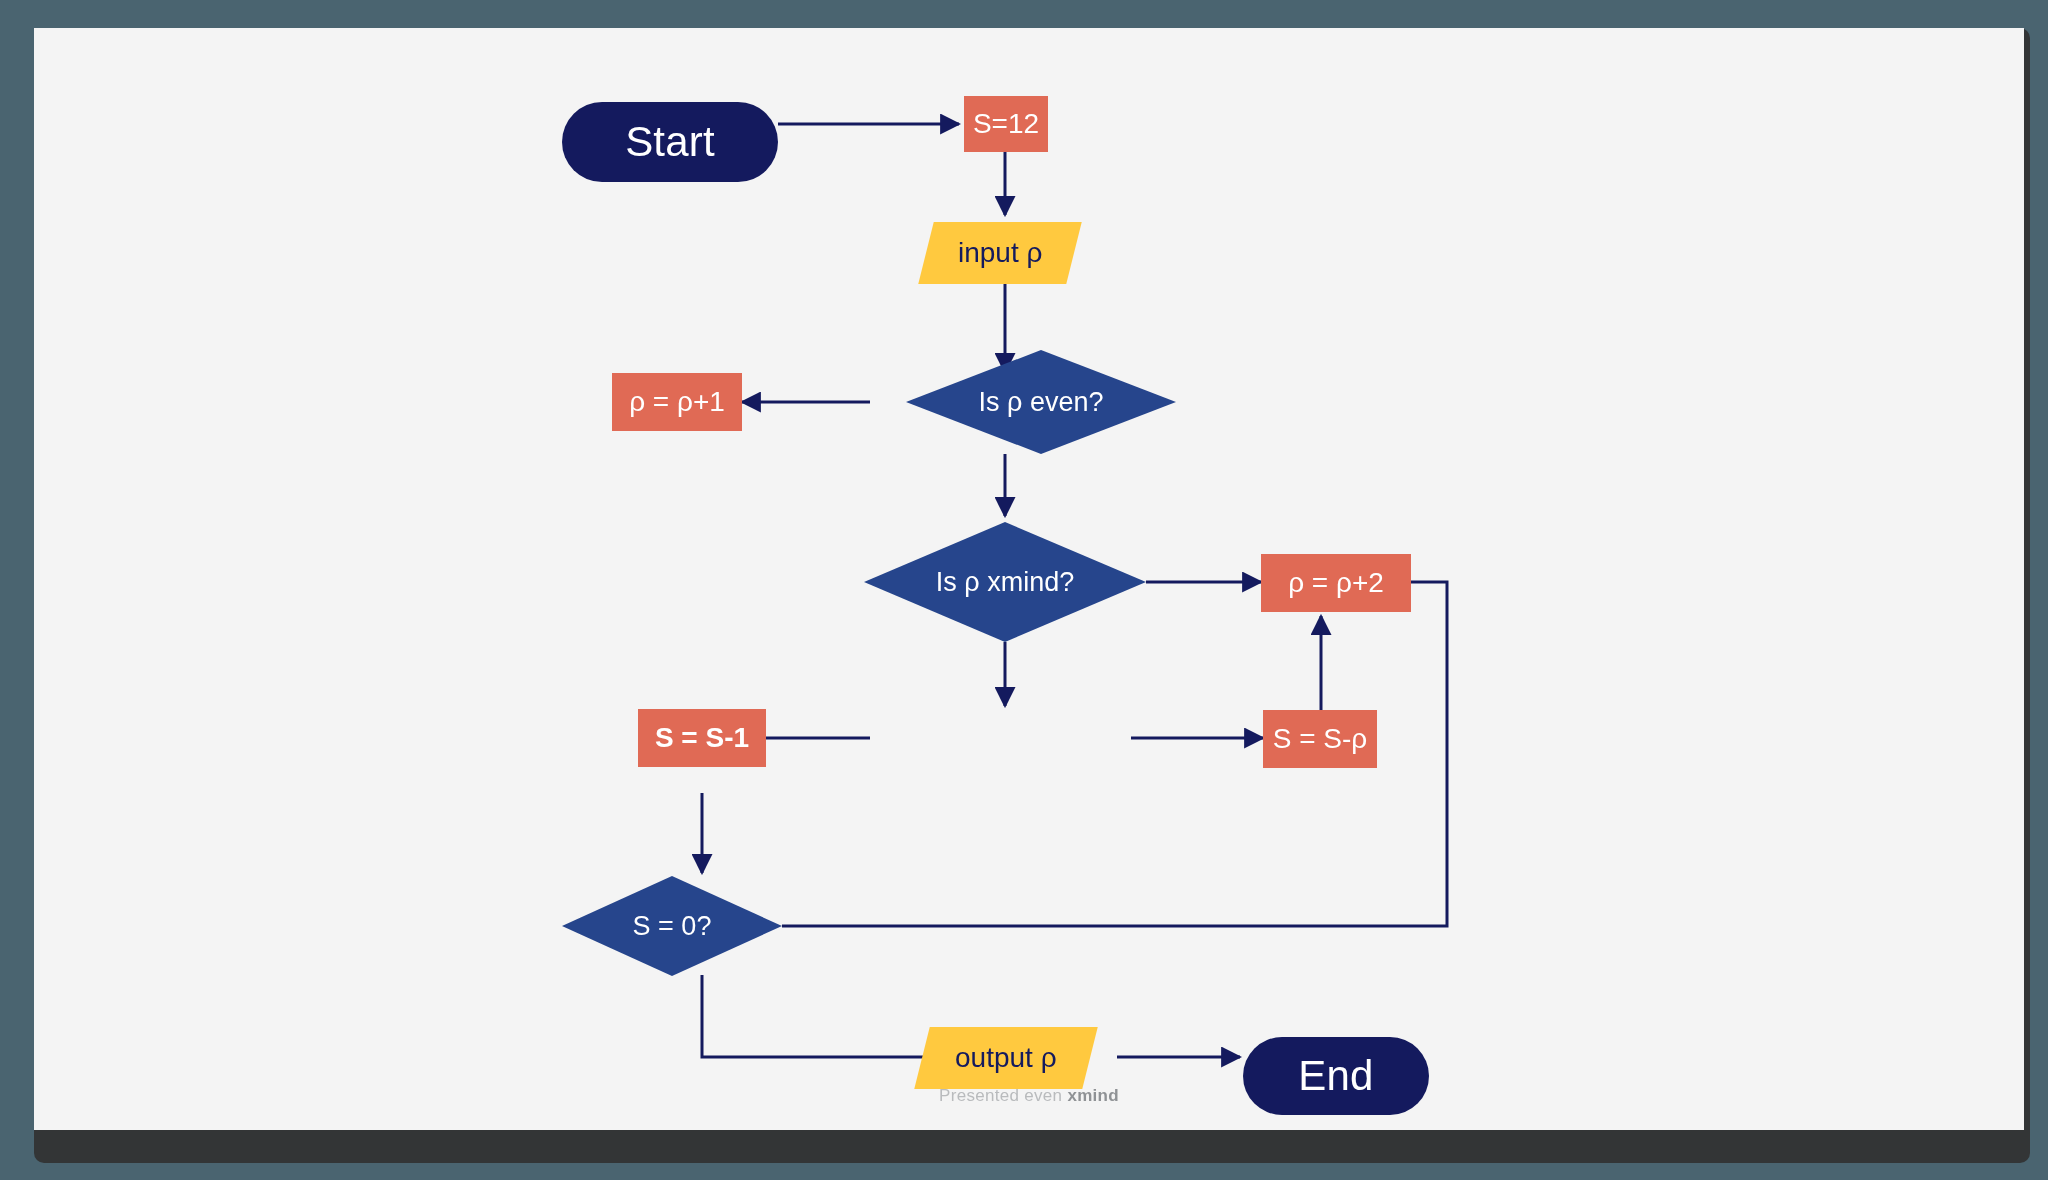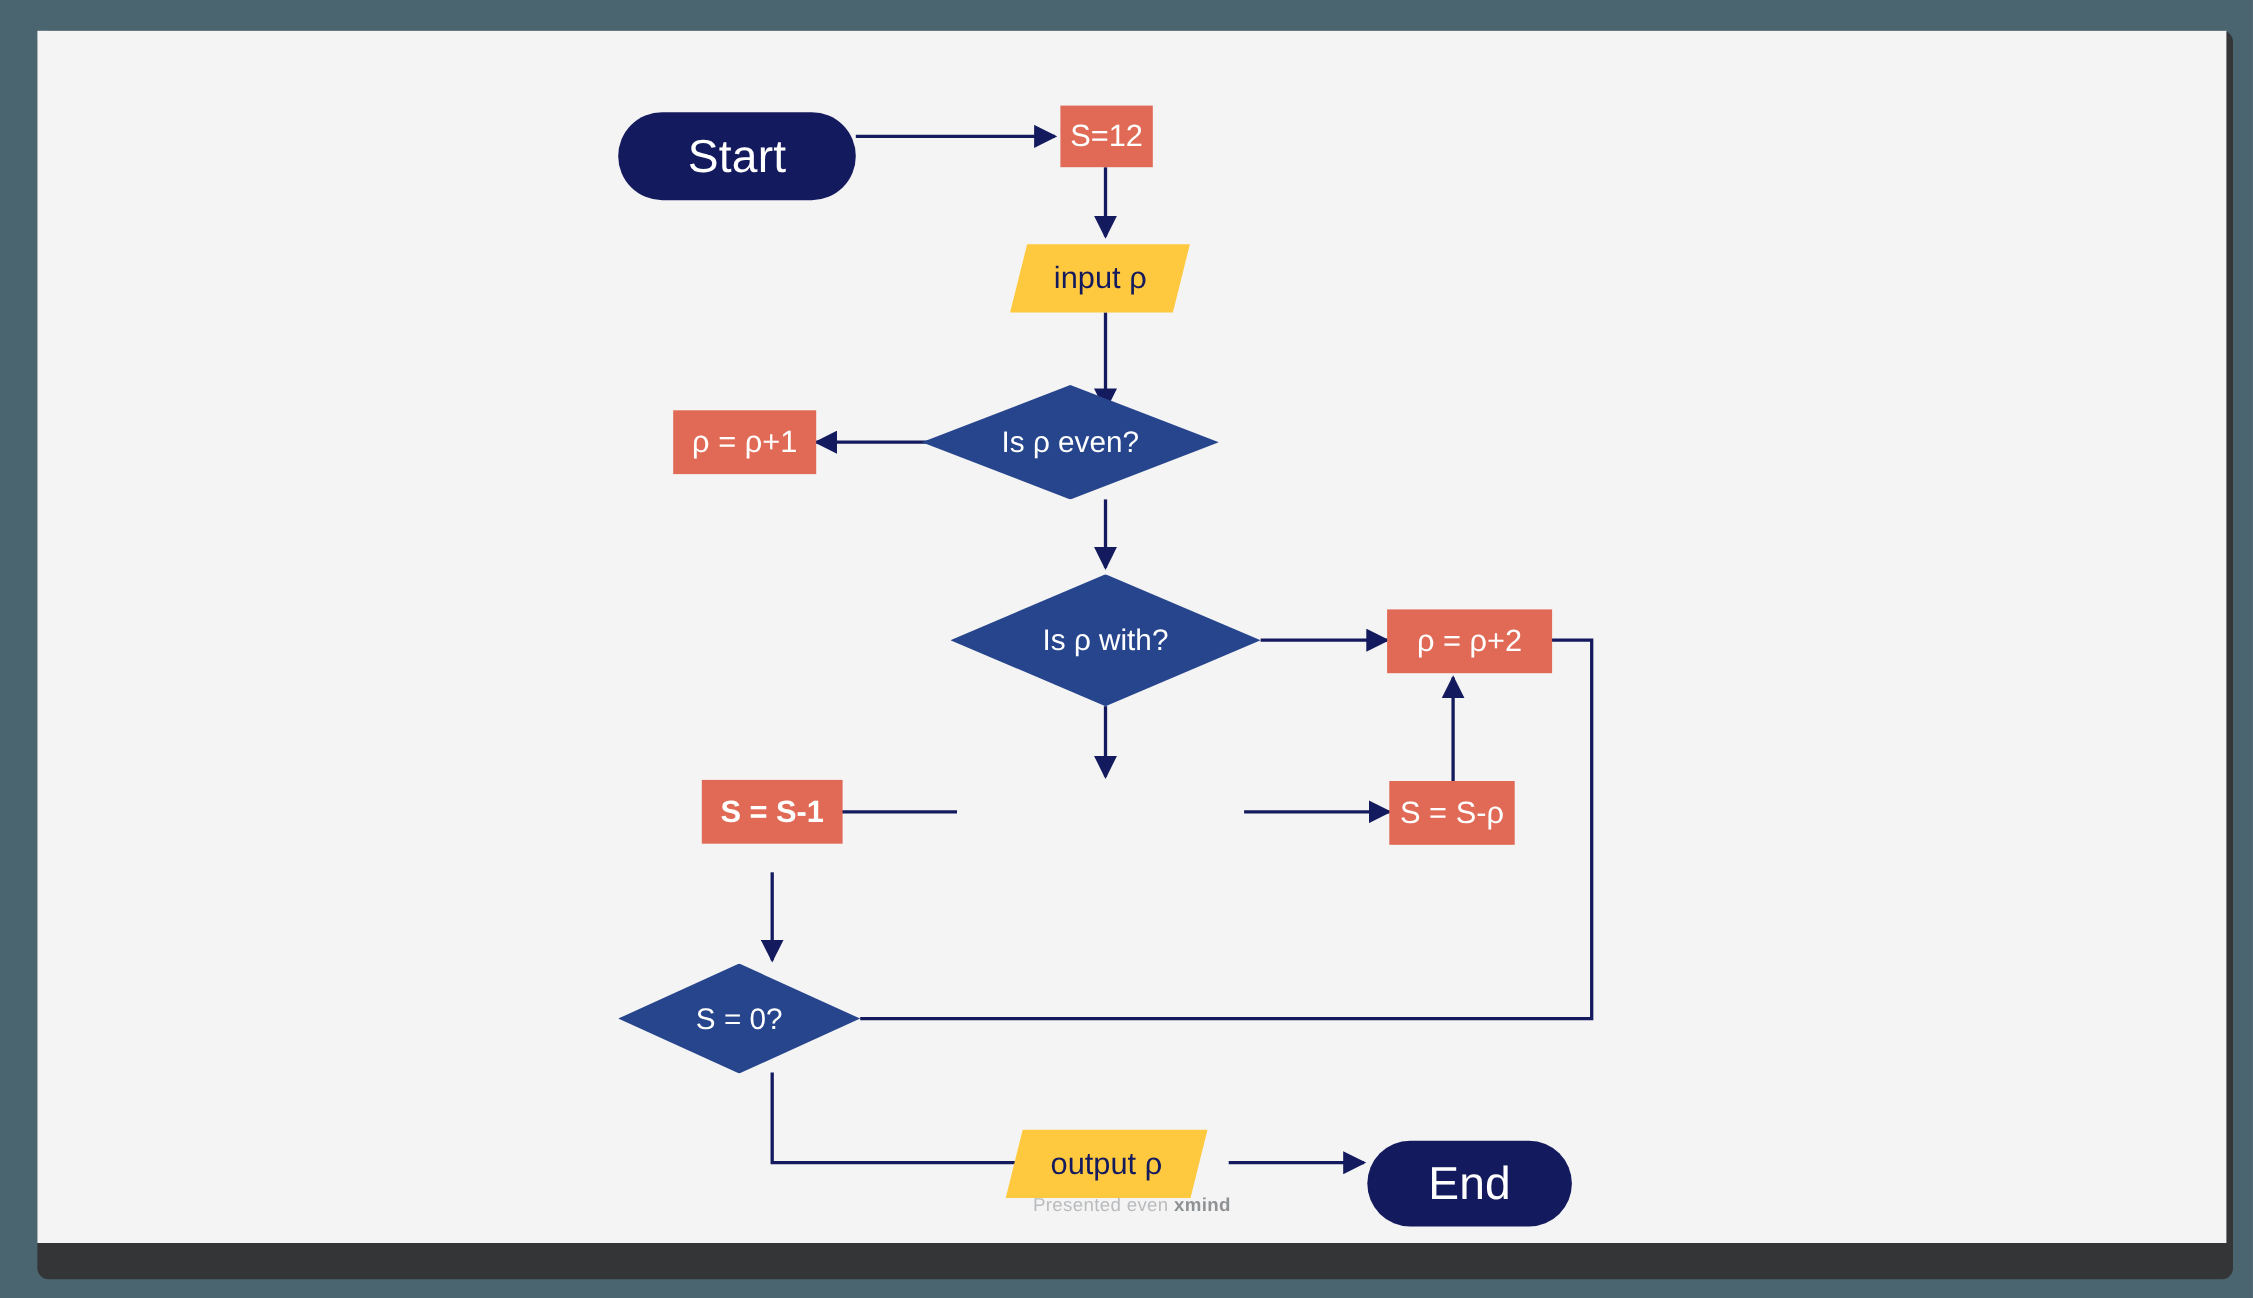--- a/index.html
+++ b/index.html
@@ -161,32 +161,32 @@
     </div>
 
     <div class="node process" style="left:930px; top:68px; width:84px; height:56px;">
       <span>S=12</span>
     </div>
 
     <div class="node io" style="left:892px; top:194px; width:148px; height:62px;">
       <span>input ρ</span>
     </div>
 
-    <div class="node decision" style="left:804px; top:322px; width:270px; height:104px;">
+    <div class="node decision" style="left:872px; top:322px; width:270px; height:104px;">
       <div class="dia"></div>
       <span class="dlabel">Is ρ even?</span>
     </div>
 
     <div class="node process" style="left:578px; top:345px; width:130px; height:58px;">
       <span>ρ = ρ+1</span>
     </div>
 
     <div class="node decision" style="left:830px; top:494px; width:282px; height:120px;">
       <div class="dia"></div>
-      <span class="dlabel">Is ρ with?</span>
+      <span class="dlabel">Is ρ xmind?</span>
     </div>
 
     <div class="node process" style="left:1227px; top:526px; width:150px; height:58px;">
       <span>ρ = ρ+2</span>
     </div>
 
 
     <div class="node process" style="left:604px; top:681px; width:128px; height:58px;font-weight:bold;">
       <span>S = S-1</span>
     </div>

